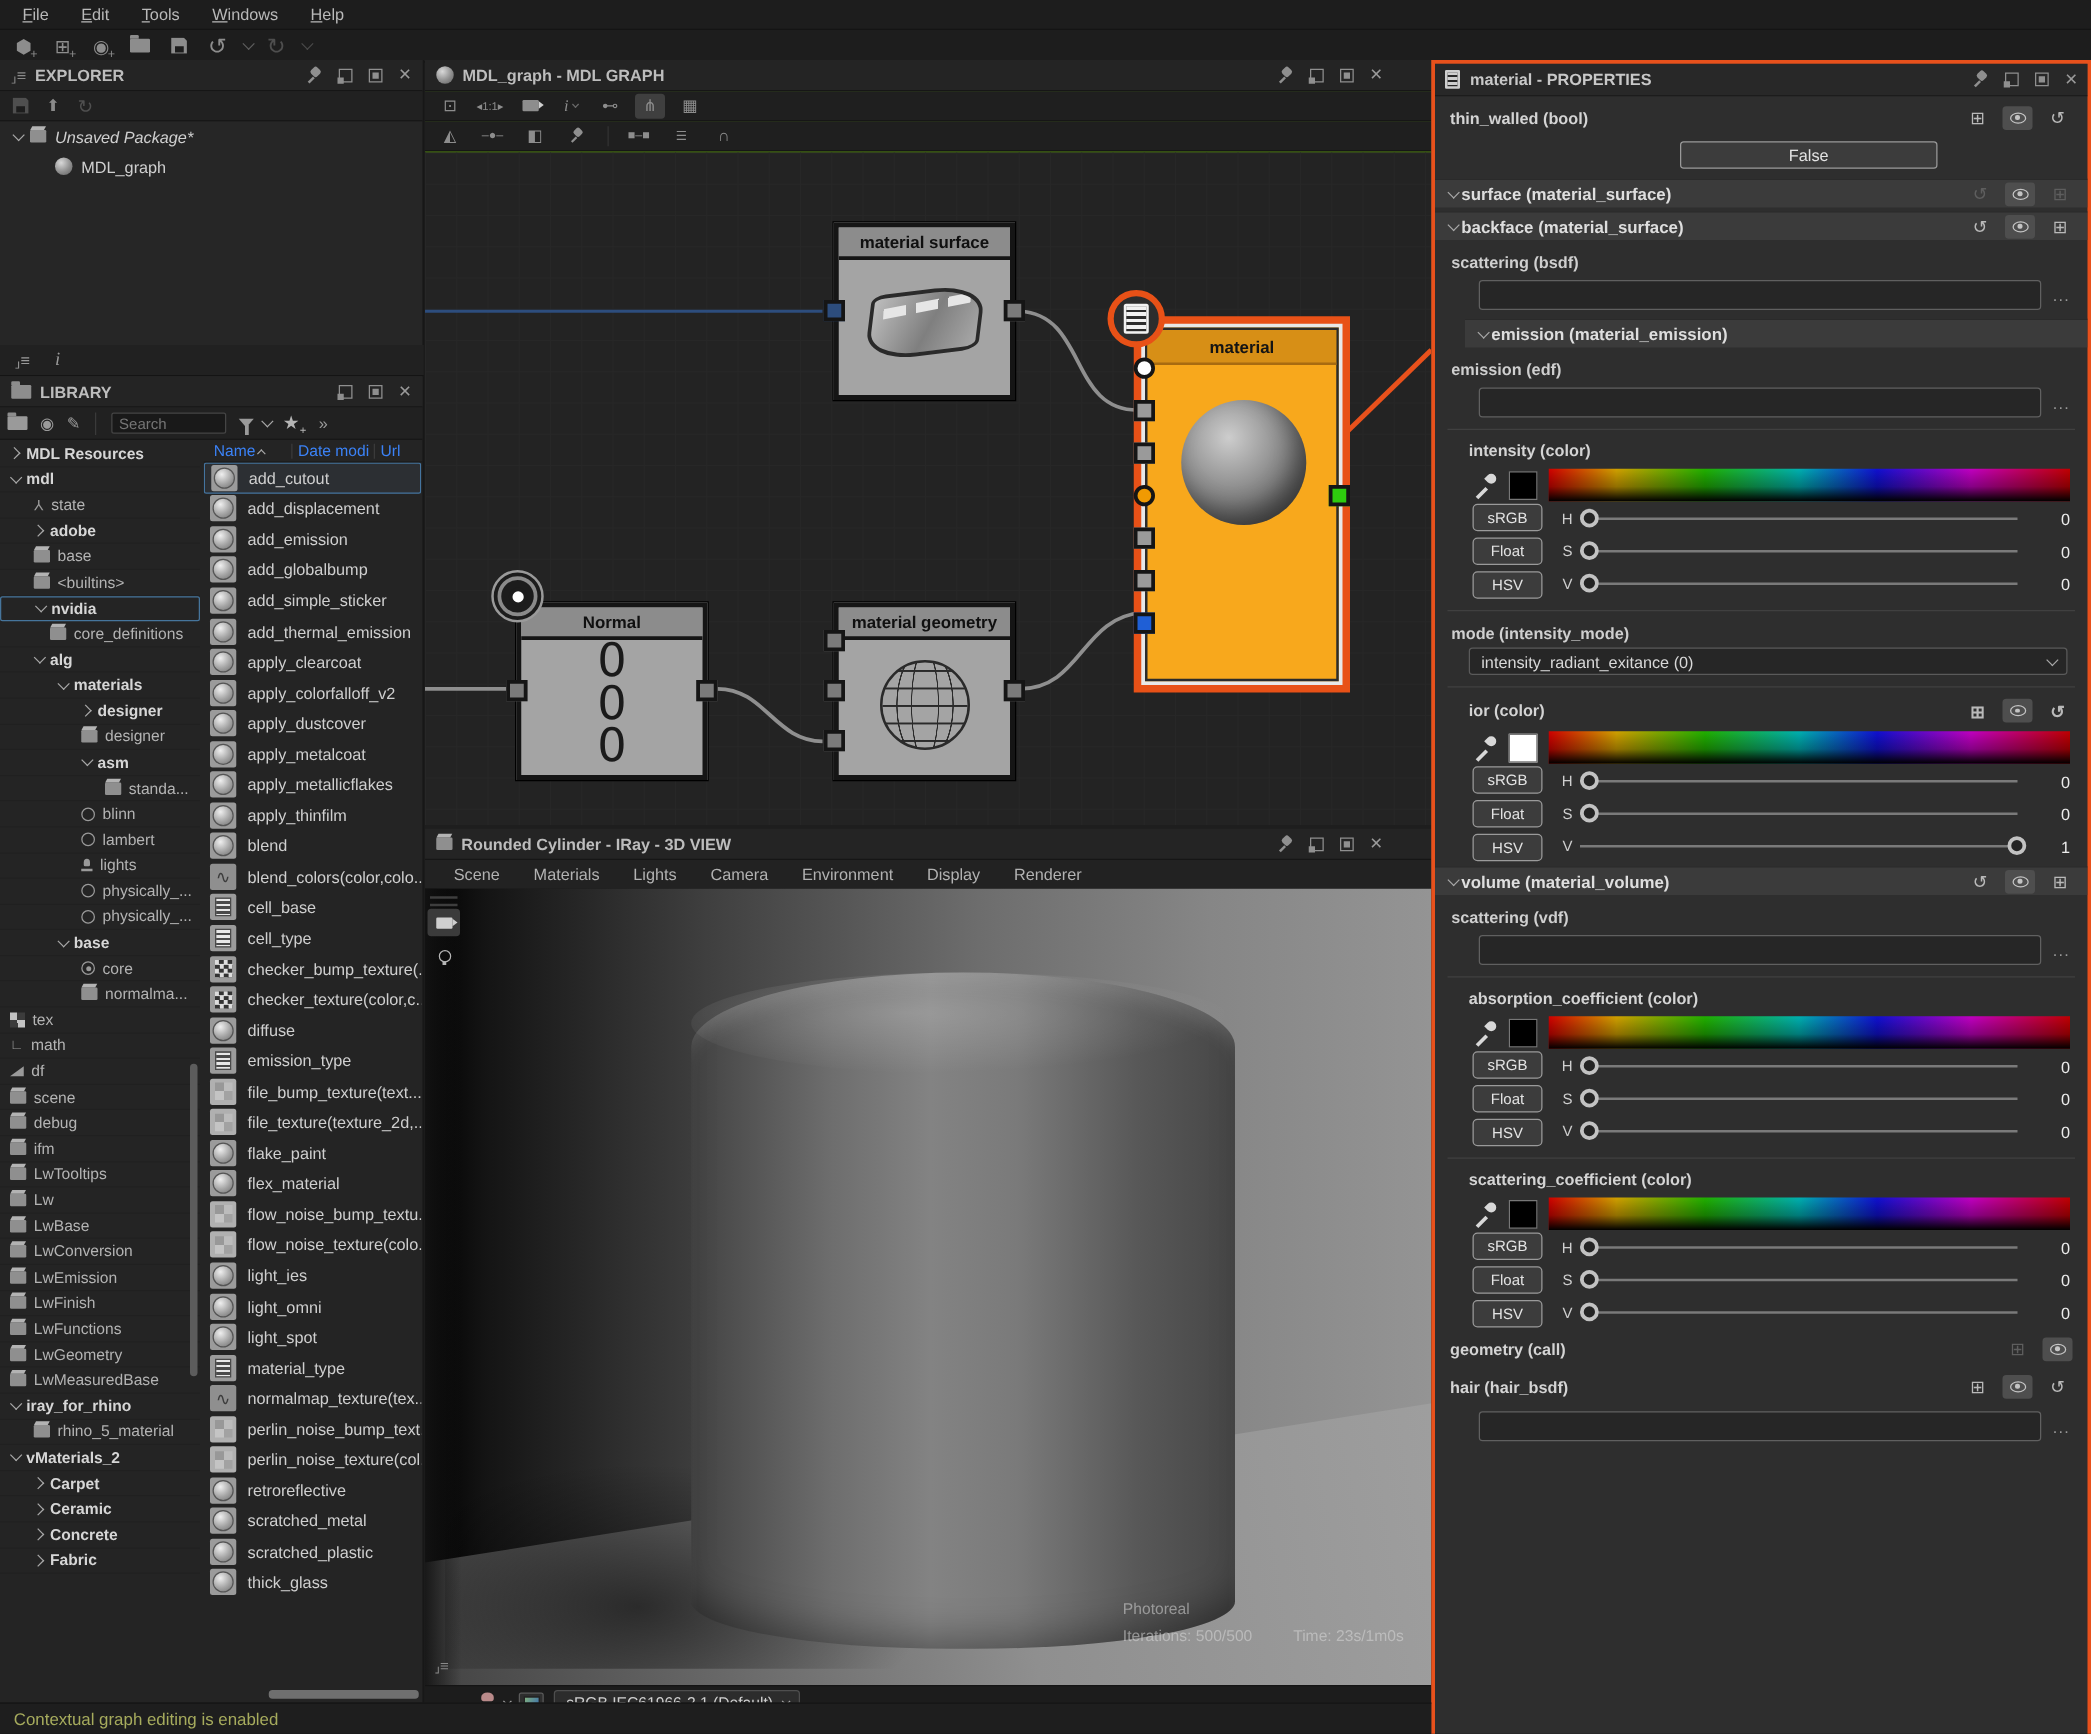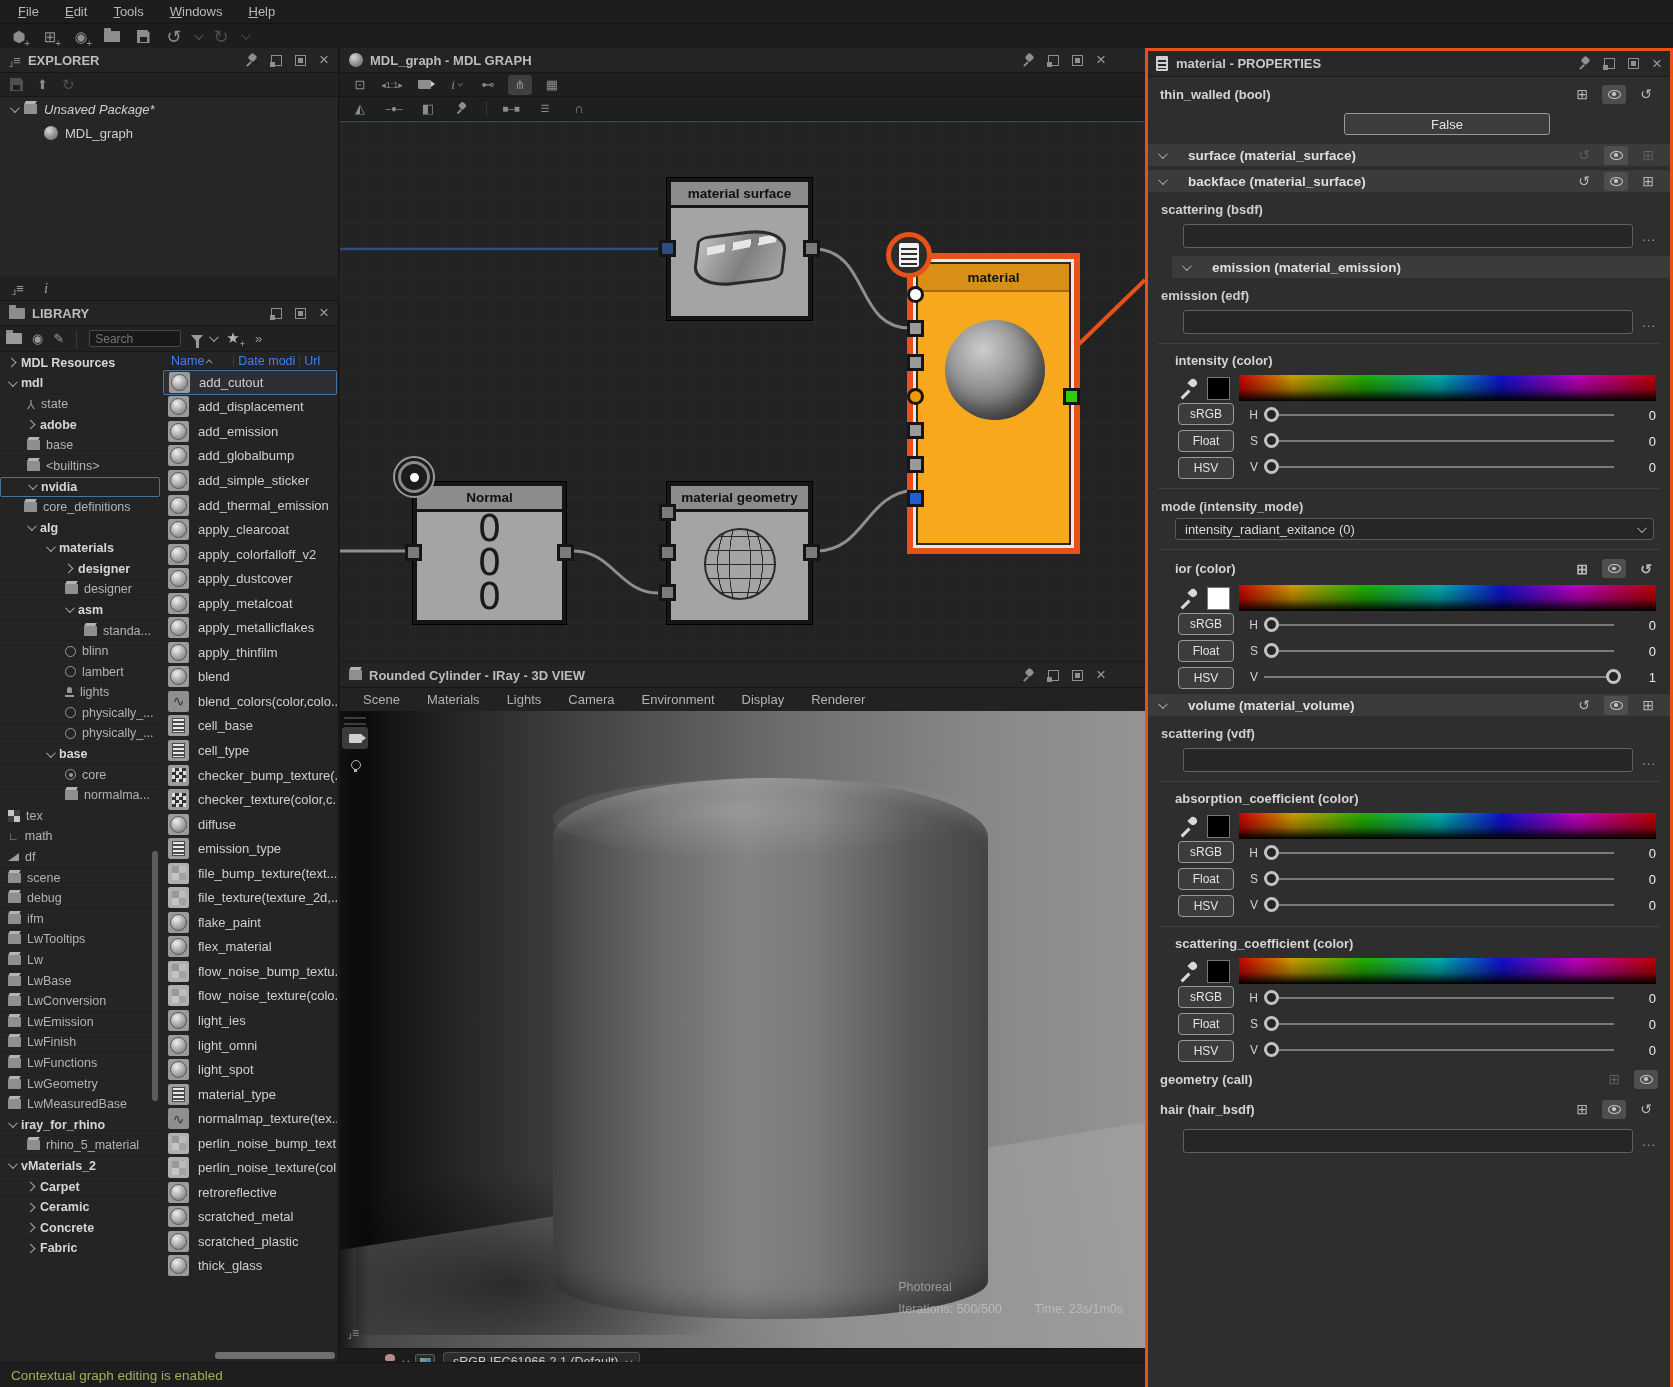--- a/index.html
+++ b/index.html
@@ -79,21 +79,21 @@
   .li-doc::after { content:""; width:11px; height:13px; background:repeating-linear-gradient(#e8e8e8 0 2px, #4a4a4a 2px 4px); border:1px solid #4a4a4a; }
   .li-checker::after { content:""; width:14px; height:14px; background:conic-gradient(#333 90deg, #ddd 90deg 180deg, #333 180deg 270deg, #ddd 270deg); background-size:7px 7px; }
   .li-texture { background:#b0b0b0; }
   .li-texture::after { content:""; width:14px; height:14px; background:conic-gradient(#bcbcbc 90deg, #a2a2a2 90deg 180deg, #c4c4c4 180deg 270deg, #989898 270deg); }
   .li-wave { background:#8f8f8f; }
   .li-wave::after { content:"\223F"; color:#3c3c3c; font-size:14px; }
   #lib-hscroll { position:absolute; left:215px; bottom:3px; width:120px; height:7px; background:#6f6f6f; border-radius:3px; }
   #lib-vscroll { position:absolute; left:152px; top:550px; width:6px; height:250px; background:#5c5c5c; border-radius:3px; }
 
   
-  #graph { left:340px; top:48px; width:805px; height:612px; background:#b91c1c; }
+  #graph { left:340px; top:48px; width:805px; height:612px; background:#4d7c0f; }
   .graph-toolbar { height:24px; background:#1f1f1f; display:flex; align-items:center; gap:8px; padding-left:8px; border-bottom:1px solid #161616; color:#8d8d8d; }
   .gtb { width:24px; height:20px; display:flex; align-items:center; justify-content:center; font-size:13px; color:#8d8d8d; border-radius:3px; flex:none; }
   .gtb.hl { background:#3f3f3f; }
   .gtb-sep { width:1px; height:16px; background:#333; margin:0 2px; }
   #graph-canvas { position:absolute; left:0; top:74px; right:0; bottom:0; background-color:#232323; background-image:linear-gradient(#272727 1px, transparent 1px), linear-gradient(90deg, #272727 1px, transparent 1px); background-size:25px 25px; overflow:hidden; }
   .gnode { position:absolute; background:#a4a4a4; border:4px solid #151515; box-shadow:0 0 0 1px #000; }
   .gnode-title { height:26px; background:#8c8c8c; border-bottom:3px solid #151515; display:flex; align-items:center; justify-content:center; color:#101010; font-weight:bold; font-size:13.5px; }
   .gport { position:absolute; width:17px; height:17px; background:#7b7b7b; border:3.5px solid #151515; }
   .gport.round { border-radius:50%; }
   #material-node { background:#f8a81c; border:2px solid #2b2b2b; box-shadow:0 0 0 3px #e8e8e8, 0 0 0 9px #e85117; }
@@ -144,21 +144,21 @@
   .doc-ic { width:12px; height:15px; background:repeating-linear-gradient(#cfcfcf 0 2px, #282828 2px 4px); border:2px solid #cfcfcf; border-radius:1px; flex:none; }
   .prow { display:flex; align-items:center; padding:0 12px; min-height:26px; margin-top:4px; }
   .prow .plabel { font-weight:bold; color:#d4d4d4; }
   .picons { margin-left:auto; display:flex; gap:8px; align-items:center; }
   .pbtn { width:24px; height:19px; border-radius:3px; display:flex; align-items:center; justify-content:center; color:#b9b9b9; font-size:14px; }
   .pbtn.hl { background:#4e4e4e; }
   .pbtn.dim { color:#5e5e5e; }
   .eye { width:13px; height:9px; border:1.4px solid #c4c4c4; border-radius:50%; position:relative; }
   .eye::after { content:""; position:absolute; left:50%; top:50%; width:3.4px; height:3.4px; margin:-1.7px; background:#c4c4c4; border-radius:50%; }
   .false-btn { width:206px; height:22px; margin:6px 0 8px 196px; background:#3c3c3c; border:1px solid #9a9a9a; border-radius:3px; color:#e3e3e3; display:flex; align-items:center; justify-content:center; font-size:13px; }
-  .psection { height:23px; background:#3b3b3b; display:flex; align-items:center; gap:23px; padding:0 10px; margin-top:3px; border-top:1px solid #2a2a2a; }
+  .psection { height:23px; background:#3b3b3b; display:flex; align-items:center; gap:4px; padding:0 10px; margin-top:3px; border-top:1px solid #2a2a2a; }
   .psection .plabel { font-weight:bold; color:#dedede; font-size:13.5px; }
   .psection.indent { margin-left:24px; }
   .sublabel { font-weight:bold; color:#cfcfcf; margin:10px 0 2px 13px; }
   .ibox-row { display:flex; align-items:center; gap:9px; margin:7px 14px 7px 35px; }
   .ibox { flex:1; height:24px; background:#262626; border:1px solid #606060; border-radius:3px; }
   .dots { color:#9a9a9a; letter-spacing:1px; }
   .pdivider { height:1px; background:#404040; margin:9px 10px; }
   .cc-label { display:flex; align-items:center; font-weight:bold; color:#d4d4d4; margin:4px 12px 0 27px; }
   .cc-main { display:flex; align-items:center; gap:9px; margin:7px 14px 2px 30px; }
   .swatch { width:23px; height:23px; border:1px solid #777; flex:none; }
@@ -290,21 +290,21 @@
         <span>base</span>
       </div>
       <div class="ltr" style="padding-left: 27px;">
         <span class="tcube"></span>
         <span>&lt;builtins&gt;</span>
       </div>
       <div class="ltr bold selected" style="padding-left: 27px;">
         <span class="chev chev-down"></span>
         <span>nvidia</span>
       </div>
-      <div class="ltr" style="padding-left: 24px;">
+      <div class="ltr" style="padding-left: 40px;">
         <span class="tcube"></span>
         <span>core_definitions</span>
       </div>
       <div class="ltr bold" style="padding-left: 27px;">
         <span class="chev chev-down"></span>
         <span>alg</span>
       </div>
       <div class="ltr bold" style="padding-left: 46px;">
         <span class="chev chev-down"></span>
         <span>materials</span>

